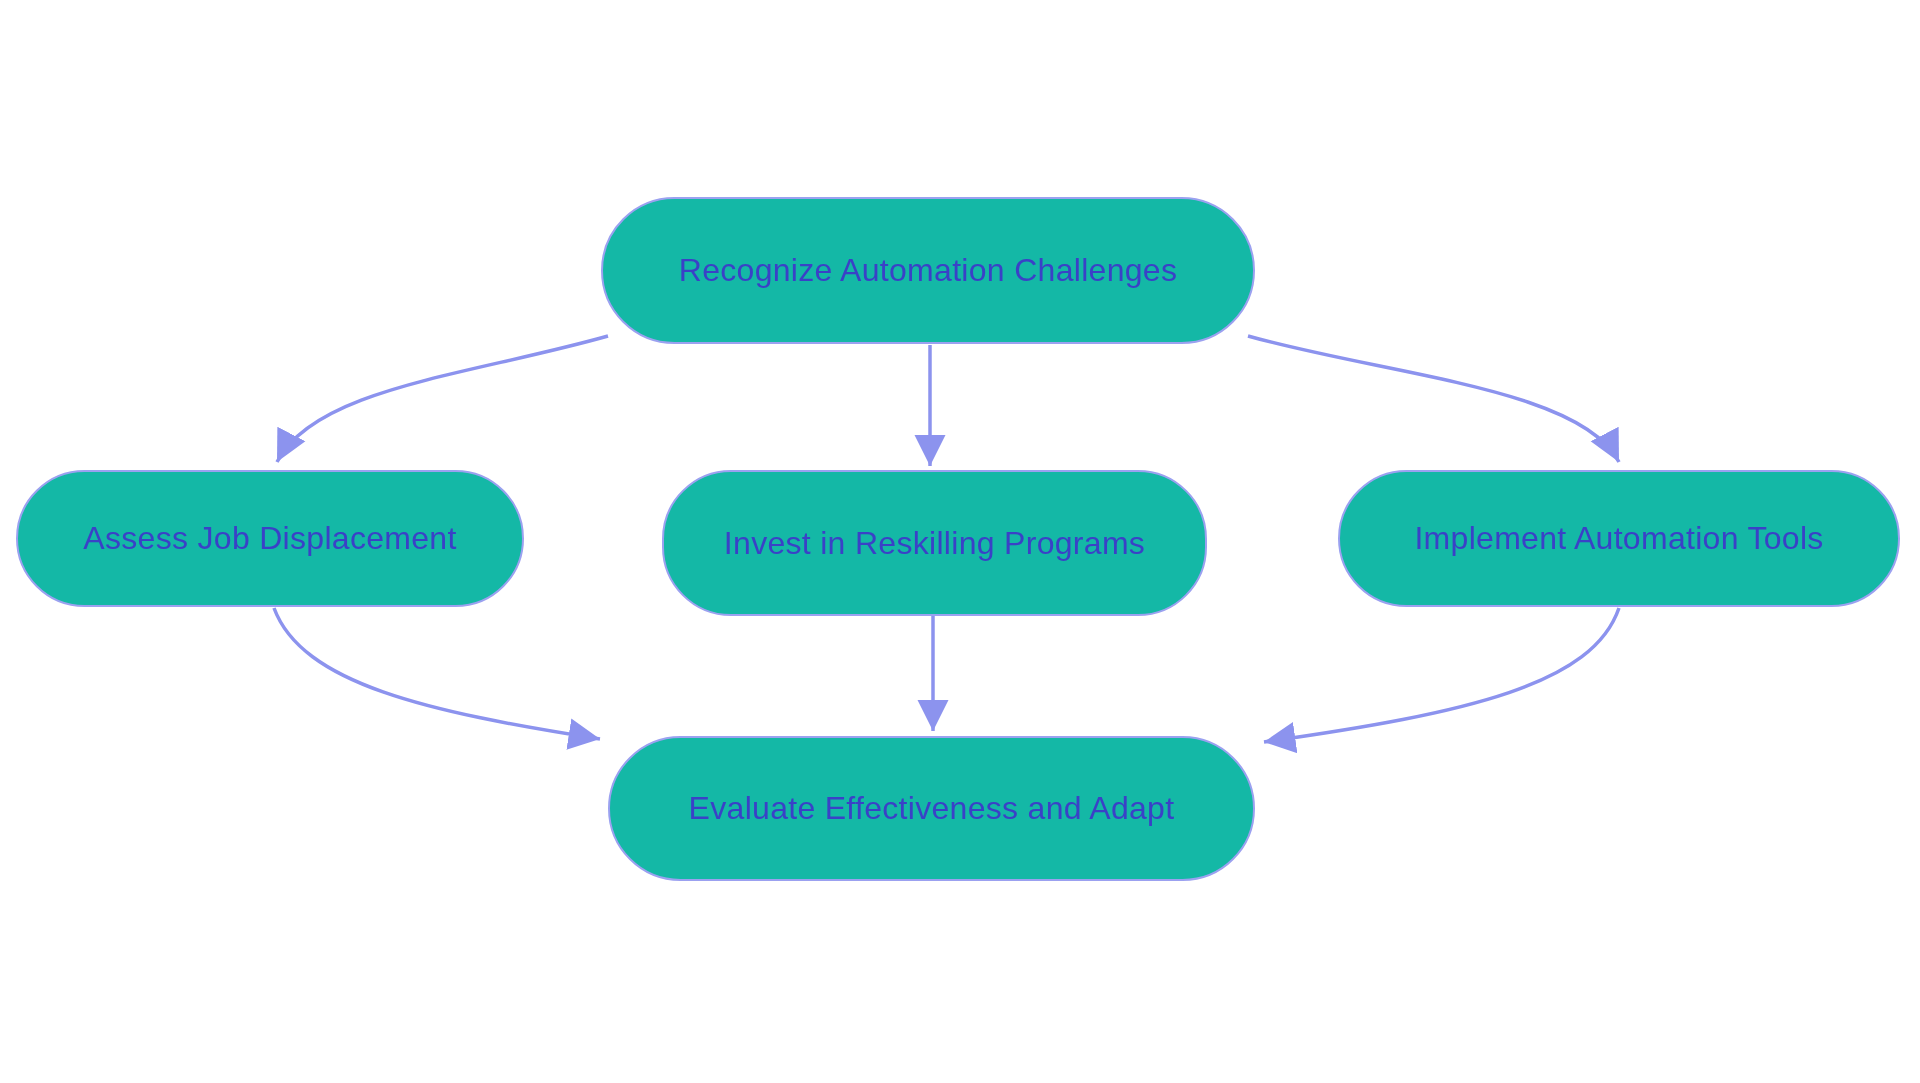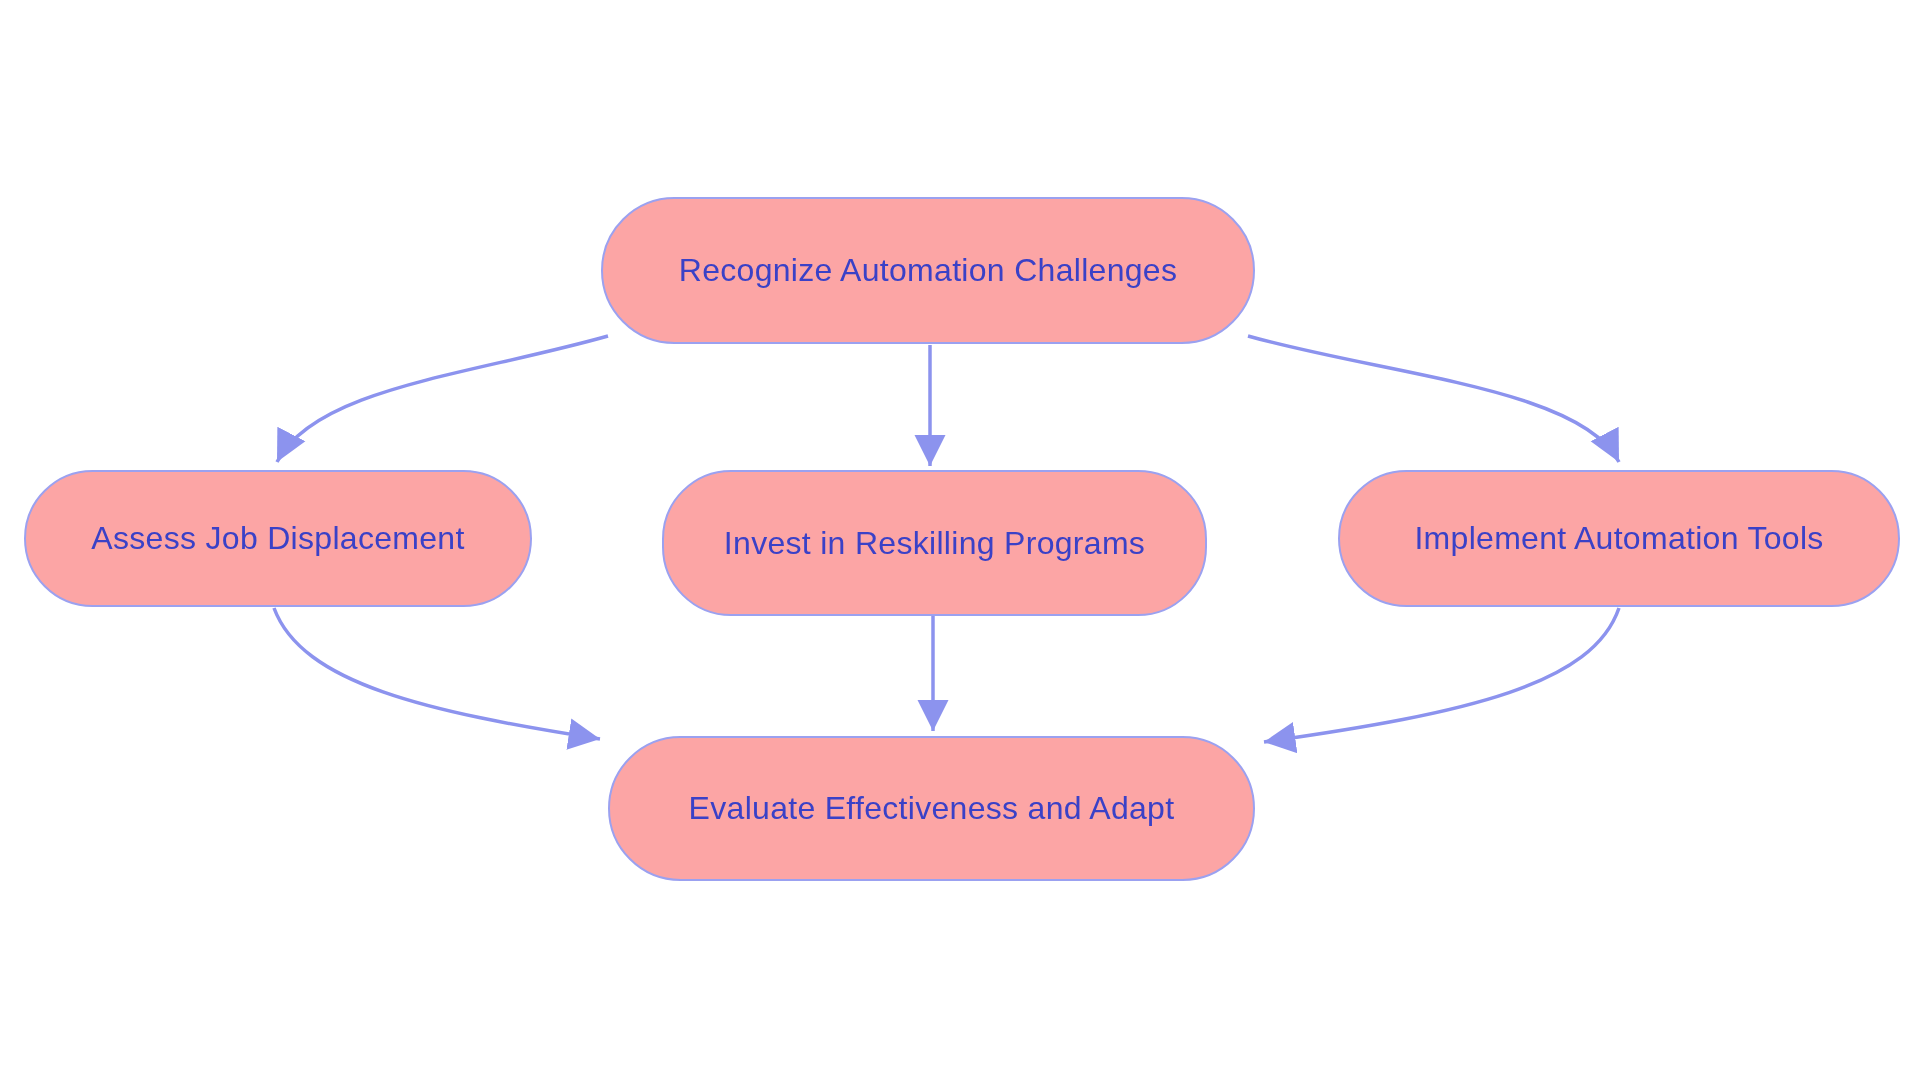--- a/index.html
+++ b/index.html
@@ -23,33 +23,33 @@
     height: 1083px;
   }
   .edge {
     fill: none;
     stroke: #8c93ee;
     stroke-width: 3.5;
   }
   .node {
     position: absolute;
     box-sizing: border-box;
-    background: #fca5a5;
+    background: #14b8a6;
     border: 2px solid #9ba1f0;
     display: flex;
     align-items: center;
     justify-content: center;
     text-align: center;
     color: #3a41c7;
     font-size: 32px;
     letter-spacing: 0.3px;
     line-height: 1.2;
   }
   .node-top    { left: 601px;  top: 197px; width: 654px; height: 147px; border-radius: 74px; }
-  .node-left   { left: 24px;   top: 470px; width: 508px; height: 137px; border-radius: 69px; }
+  .node-left   { left: 16px;   top: 470px; width: 508px; height: 137px; border-radius: 69px; }
   .node-center { left: 662px;  top: 470px; width: 545px; height: 146px; border-radius: 69px; }
   .node-right  { left: 1338px; top: 470px; width: 562px; height: 137px; border-radius: 69px; }
   .node-bottom { left: 608px;  top: 736px; width: 647px; height: 145px; border-radius: 73px; }
 </style>
 </head>
 <body>
 
 <div class="canvas">
 
   <svg class="edges-layer" viewBox="0 0 1920 1083" xmlns="http://www.w3.org/2000/svg">

